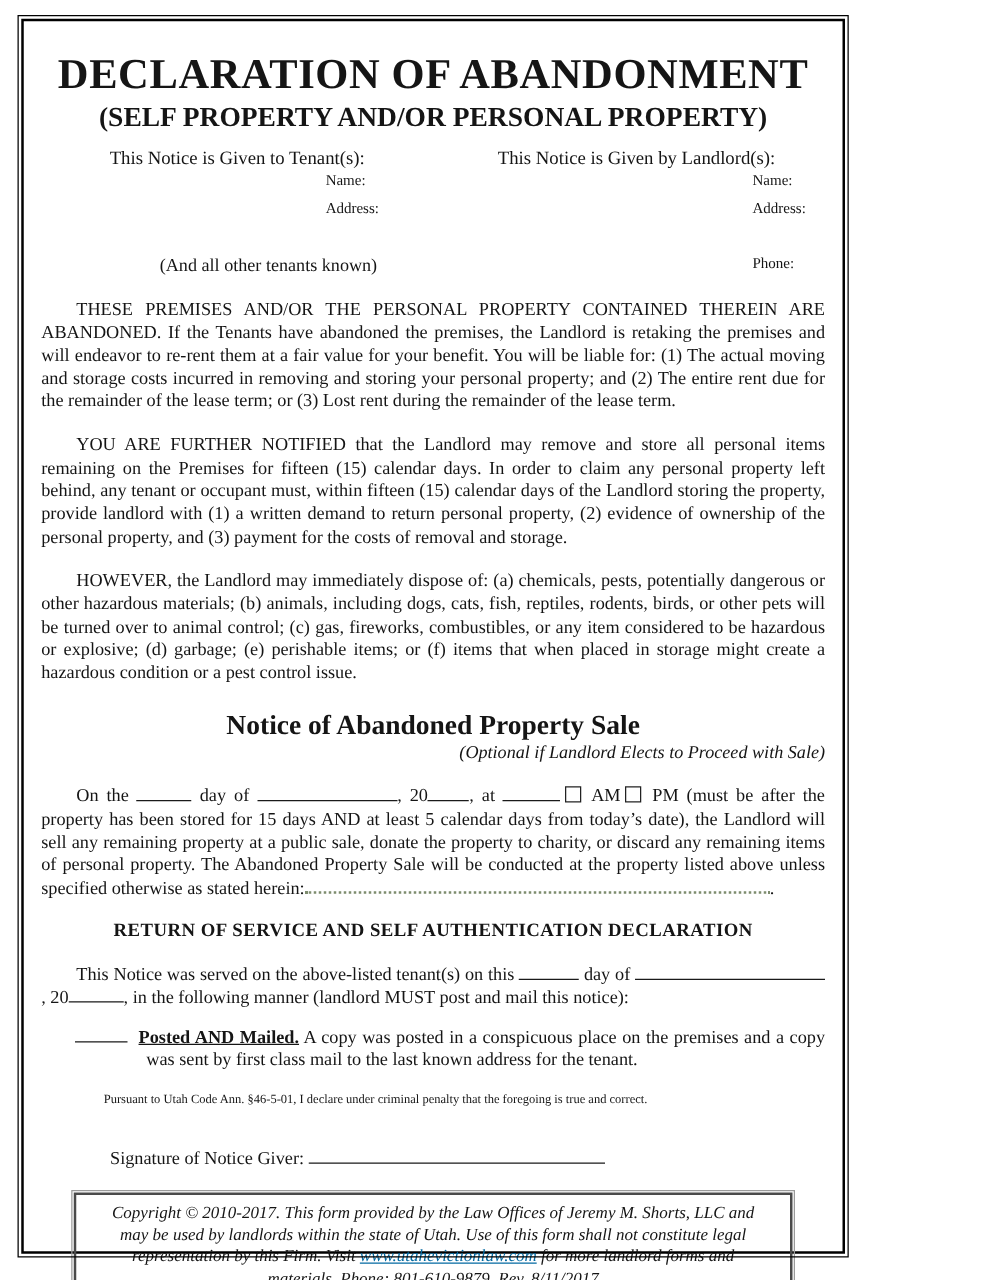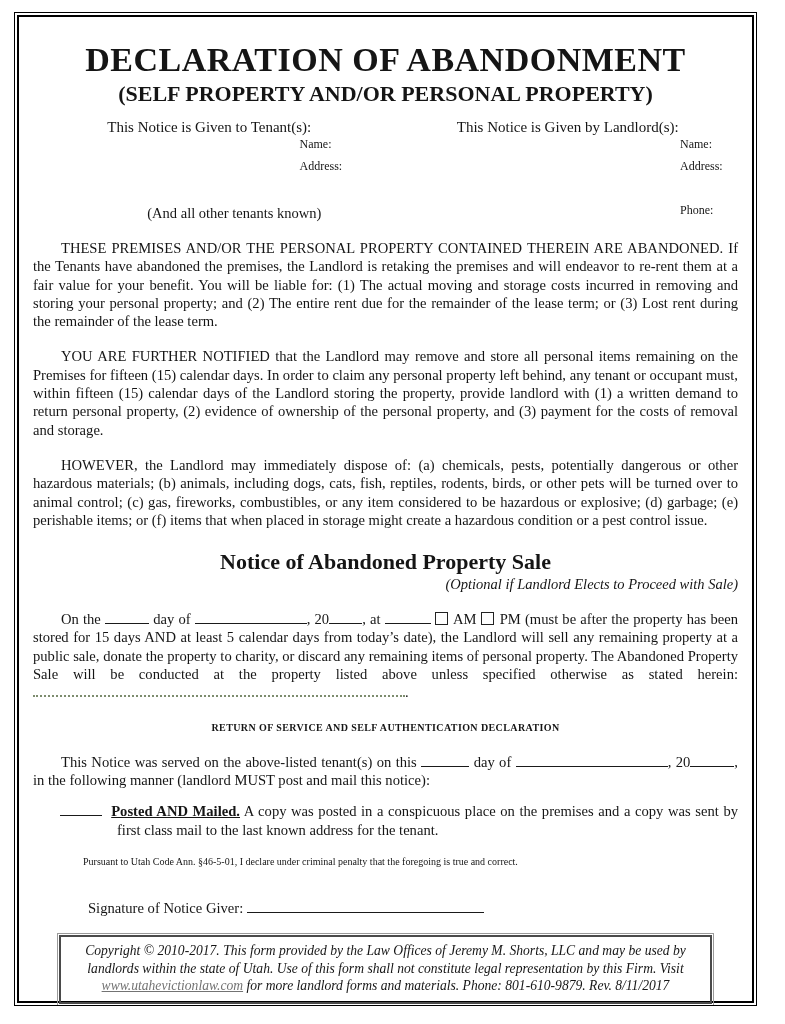--- a/index.html
+++ b/index.html
@@ -5,21 +5,21 @@
   * { margin: 0; padding: 0; box-sizing: border-box; }
   html, body { width: 785px; height: 1024px; background: #ffffff; }
   body {
     font-family: "Liberation Serif", "DejaVu Serif", serif;
     color: #151515;
     position: relative;
   }
   .page {
     position: absolute;
     left: 17px; top: 15px;
-    width: 737px; height: 988px;
+    width: 659px; height: 988px;
     border: 2.5px solid #000;
     outline: 1px solid #000;
     outline-offset: 2px;
     padding: 24px 14px 0 14px;
     background: #fff;
   }
   .doc-title {
     text-align: center;
     font-size: 34px;
     font-weight: bold;
@@ -84,21 +84,21 @@
   }
   .sale-subheading {
     text-align: right;
     font-size: 14.5px;
     font-style: italic;
     line-height: 18px;
   }
   
   .ros-heading {
     text-align: center;
-    font-size: 10px;
+    font-size: 15px;
     font-weight: bold;
     letter-spacing: 0.4px;
     margin-top: 16px;
     line-height: 19px;
   }
   .ros-para { margin-top: 16px; }
   .posted-block {
     font-size: 14.6px;
     line-height: 18.3px;
     text-align: justify;
@@ -124,21 +124,21 @@
     margin: 18px 26px 0 26px;
     border: 2.5px solid #4a4a4a;
     outline: 1px solid #9a9a9a;
     outline-offset: 1px;
     padding: 5px 18px 7px 18px;
     font-size: 13.6px;
     font-style: italic;
     line-height: 17.5px;
     text-align: center;
   }
-  .footer-link { color: #737373; text-decoration: underline; cursor: pointer; }
+  .footer-link { color: #0369a1; text-decoration: underline; cursor: pointer; }
   .sp { white-space: pre; }
 </style>
 </head>
 <body>
 
 <div class="page">
 
   <div class="doc-title">DECLARATION OF ABANDONMENT</div>
   <div class="doc-subtitle">(SELF PROPERTY AND/OR PERSONAL PROPERTY)</div>
 

